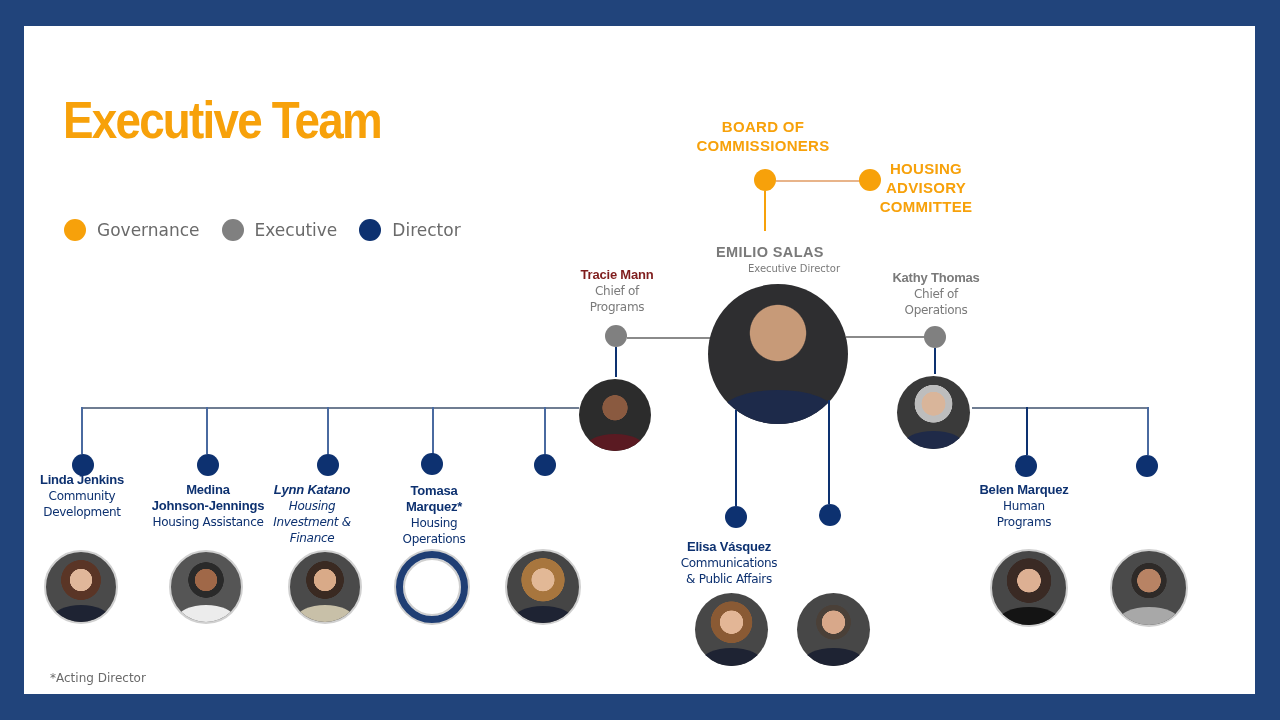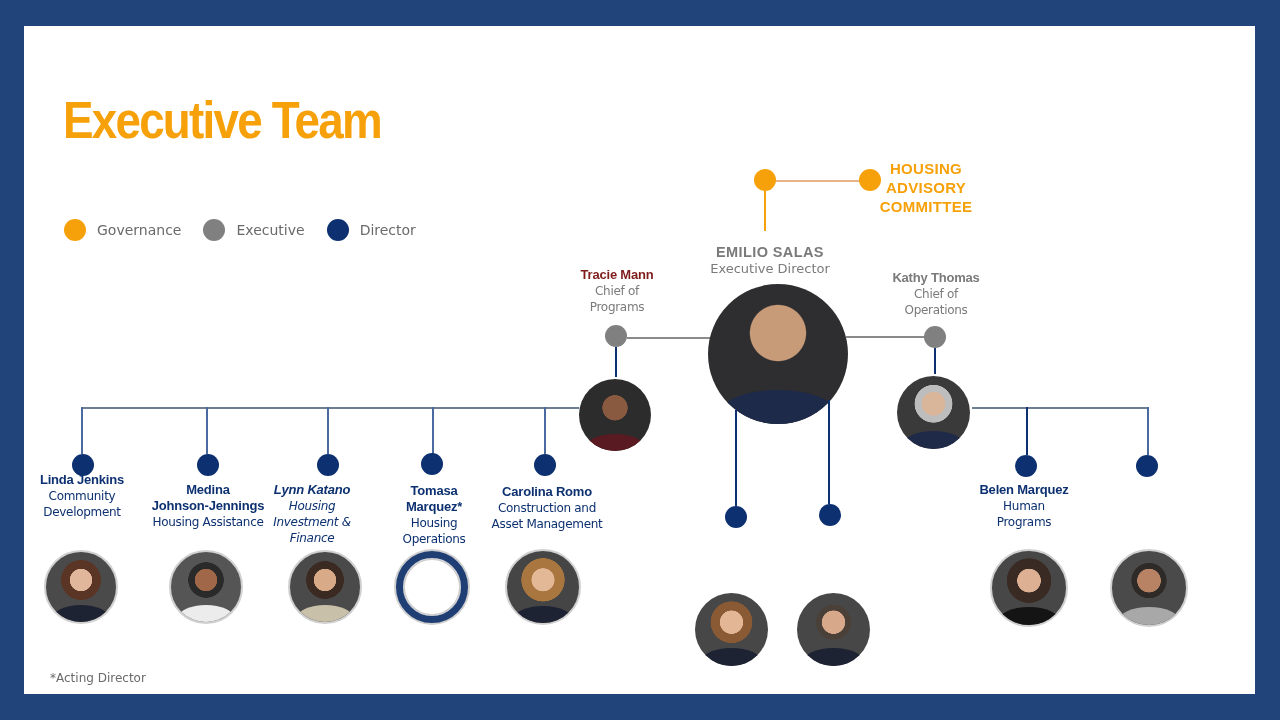--- a/index.html
+++ b/index.html
@@ -5,21 +5,21 @@
   * { box-sizing: border-box; margin: 0; padding: 0; }
   html, body { width: 1280px; height: 720px; overflow: hidden; }
   body { background: #21447b; font-family: "DejaVu Sans", sans-serif; position: relative; }
   .slide { position: absolute; left: 24px; top: 26px; width: 1231px; height: 668px; background: #ffffff; }
   .abs { position: absolute; }
   .title { left: 39px; top: 64px; font-family: "Liberation Sans", sans-serif; font-weight: bold; font-size: 52px; color: #f7a10a; letter-spacing: -2px; transform: scaleX(0.88); transform-origin: left top; }
   .subtitle { left: 40px; top: 131px; width: 380px; font-family: "DejaVu Sans", sans-serif; font-style: italic; font-size: 13px; line-height: 19.5px; color: #5f5f5f; letter-spacing: -0.2px; }
   .legend { left: 40px; top: 193px; display: flex; align-items: center; }
   .legend-item { display: flex; align-items: center; margin-right: 22px; }
   .legend-dot { width: 22px; height: 22px; border-radius: 50%; margin-right: 11px; }
-  .legend-label { font-size: 14px; color: #6a6a6a; }
+  .legend-label { font-size: 17px; color: #6a6a6a; }
   .gov-label { font-family: "Liberation Sans", sans-serif; font-weight: bold; font-size: 15px; color: #f7a10a; text-align: center; line-height: 19px; letter-spacing: 0.3px; }
   .dot { position: absolute; border-radius: 50%; }
   .dot-gov { width: 22px; height: 22px; background: #f7a10a; }
   .dot-exec { width: 22px; height: 22px; background: #808080; }
   .dot-dir { width: 22px; height: 22px; background: #0d3170; }
   .line { position: absolute; }
   .name-block { position: absolute; text-align: center; font-size: 12.5px; line-height: 16px; color: #0d3170; }
   .name-block .nm { font-weight: bold; font-family: "Liberation Sans", sans-serif; font-size: 13px; letter-spacing: -0.2px; }
   .name-block .rl { font-family: "DejaVu Sans", sans-serif; font-size: 12px; letter-spacing: -0.3px; }
   .exec-block { color: #7a7a7a; }
@@ -44,33 +44,37 @@
     <div class="legend-item">
       <span class="legend-dot" style="background:#808080"></span>
       <span class="legend-label">Executive</span>
     </div>
     <div class="legend-item">
       <span class="legend-dot" style="background:#0d3170"></span>
       <span class="legend-label">Director</span>
     </div>
   </div>
 
+  <div class="abs gov-label" style="left:664px; top:91px; width:150px;">
+    <div>BOARD OF</div>
+    <div>COMMISSIONERS</div>
+  </div>
   <div class="abs gov-label" style="left:846px; top:133px; width:112px;">
     <div>HOUSING</div>
     <div>ADVISORY</div>
     <div>COMMITTEE</div>
   </div>
   <div class="line" style="left:752px; top:154px; width:94px; height:1.5px; background:#e8b48a;"></div>
   <div class="line" style="left:740px; top:165px; width:1.5px; height:40px; background:#f7a10a;"></div>
   <div class="dot dot-gov" style="left:730px; top:143px;"></div>
   <div class="dot dot-gov" style="left:835px; top:143px;"></div>
 
   <div class="name-block exec-block" style="left:676px; top:218px; width:140px;">
     <div style="font-weight:bold; font-size:14.5px; font-family:'Liberation Sans',sans-serif; letter-spacing:0.4px;">EMILIO SALAS</div>
-    <div style="font-size:13px; margin-top:1px;">Executive Director</div>
+    <div style="font-size:10px; margin-top:1px;text-align:right;">Executive Director</div>
   </div>
 
   <div class="line" style="left:603px; top:311px; width:83px; height:1.5px; background:#8a8a8a;"></div>
   <div class="line" style="left:822px; top:310px; width:88px; height:1.5px; background:#8a8a8a;"></div>
 
   <div class="photo plain" style="left:684px; top:258px; width:140px; height:140px; background:radial-gradient(circle at 50% 35%, #c79a78 0 24%, #2e2e30 25%);">
     <div class="shirt" style="background:#1d2a4a; height:30%; bottom:-6%;"></div>
   </div>
 
   <div class="name-block exec-block" style="left:543px; top:241px; width:100px;">
@@ -124,45 +128,45 @@
     <div class="rl">Housing</div>
     <div class="rl">Investment &amp;</div>
     <div class="rl">Finance</div>
   </div>
   <div class="name-block" style="left:364px; top:457px; width:92px;">
     <div class="nm">Tomasa</div>
     <div class="nm">Marquez*</div>
     <div class="rl">Housing</div>
     <div class="rl">Operations</div>
   </div>
-  <div class="name-block" style="left:460px; top:458px; width:126px;">
-    <div class="nm">Carolina Romo</div>
-    <div class="rl">Construction and</div>
-    <div class="rl">Asset Management</div>
-  </div>
 
   <div class="photo" style="left:20px; top:524px; width:74px; height:74px; background:radial-gradient(circle at 50% 40%, #e0b79a 0 20%, #5a3526 21% 36%, #4a4a4a 37%);">
       <div class="shirt"></div>
     </div>
   <div class="photo" style="left:145px; top:524px; width:74px; height:74px; background:radial-gradient(circle at 50% 40%, #a06848 0 20%, #2a2a2a 21% 32%, #555 33%);">
       <div class="shirt" style="background:#ececec;"></div>
     </div>
   <div class="photo" style="left:264px; top:524px; width:74px; height:74px; background:radial-gradient(circle at 50% 40%, #d9aa88 0 20%, #3a2a22 21% 34%, #4a4a4a 35%);">
       <div class="shirt" style="background:#c8c0a8;"></div>
     </div>
   <div class="placeholder" style="left:372px; top:525px; width:72px; height:72px;"></div>
   <div class="photo" style="left:481px; top:523px; width:76px; height:76px; background:radial-gradient(circle at 50% 40%, #e2b896 0 20%, #a8763e 21% 38%, #454545 39%);">
       <div class="shirt"></div>
     </div>
 
   <div class="line" style="left:711px; top:384px; width:1.5px; height:96px; background:#0d3170;"></div>
   <div class="line" style="left:804px; top:374px; width:1.5px; height:104px; background:#0d3170;"></div>
   <div class="dot dot-dir" style="left:701px; top:480px;"></div>
   <div class="dot dot-dir" style="left:795px; top:478px;"></div>
 
+  <div class="name-block" style="left:648px; top:513px; width:114px;">
+    <div class="nm">Elisa Vásquez</div>
+    <div class="rl">Communications</div>
+    <div class="rl">&amp; Public Affairs</div>
+  </div>
   <div class="photo plain" style="left:671px; top:567px; width:73px; height:73px; background:radial-gradient(circle at 50% 40%, #e3b696 0 20%, #8a5a34 21% 36%, #474747 37%);">
       <div class="shirt"></div>
     </div>
   <div class="photo plain" style="left:773px; top:567px; width:73px; height:73px; background:radial-gradient(circle at 50% 40%, #d8a88a 0 20%, #4a4038 21% 30%, #474747 31%);">
       <div class="shirt"></div>
     </div>
 
   <div class="line" style="left:948px; top:381px; width:176px; height:1.5px; background:#6f7d92;"></div>
   <div class="line" style="left:1002px; top:381px; width:1.5px; height:48px; background:#0d3170;"></div>
   <div class="line" style="left:1123px; top:381px; width:1.5px; height:48px; background:#4a6aa0;"></div>

